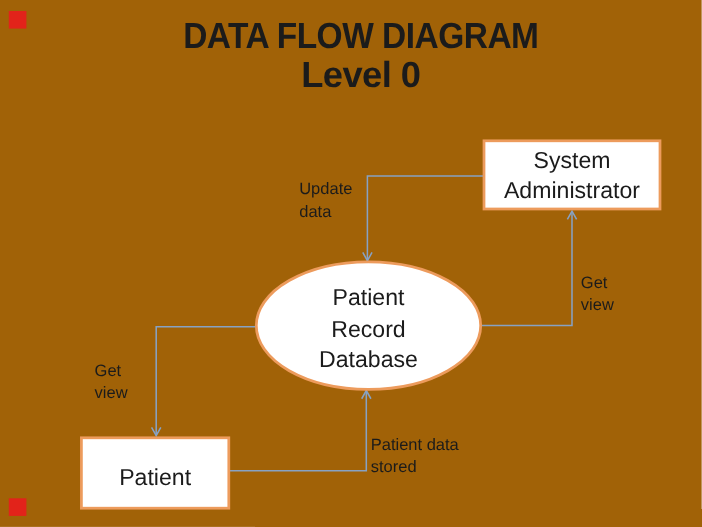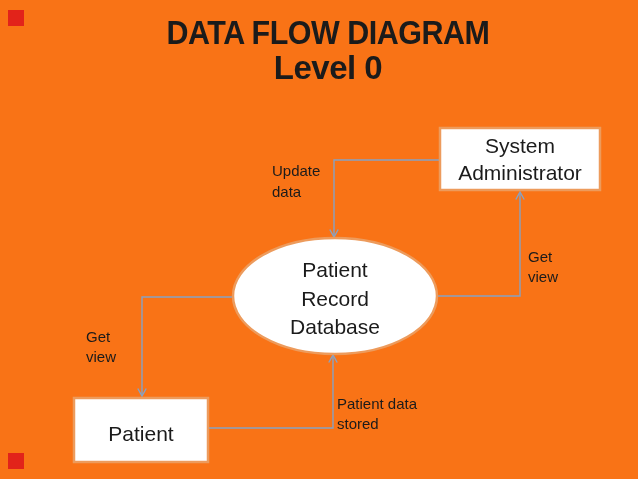--- a/index.html
+++ b/index.html
@@ -1,20 +1,20 @@
 <!DOCTYPE html>
 <html><head>
 <meta charset="utf-8">
 <style>
   html, body { margin: 0; padding: 0; background: #ffffff; }
   .slide {
     position: relative;
     width: 638px;
     height: 479px;
-    background: #f97316;
+    background: #a16207;
     overflow: hidden;
     font-family: "Liberation Sans", sans-serif;
   }
   .slide svg { position: absolute; left: 0; top: 0; }
   .corner-marker {
     position: absolute;
     left: 8px;
     width: 16px;
     height: 16px;
   }

